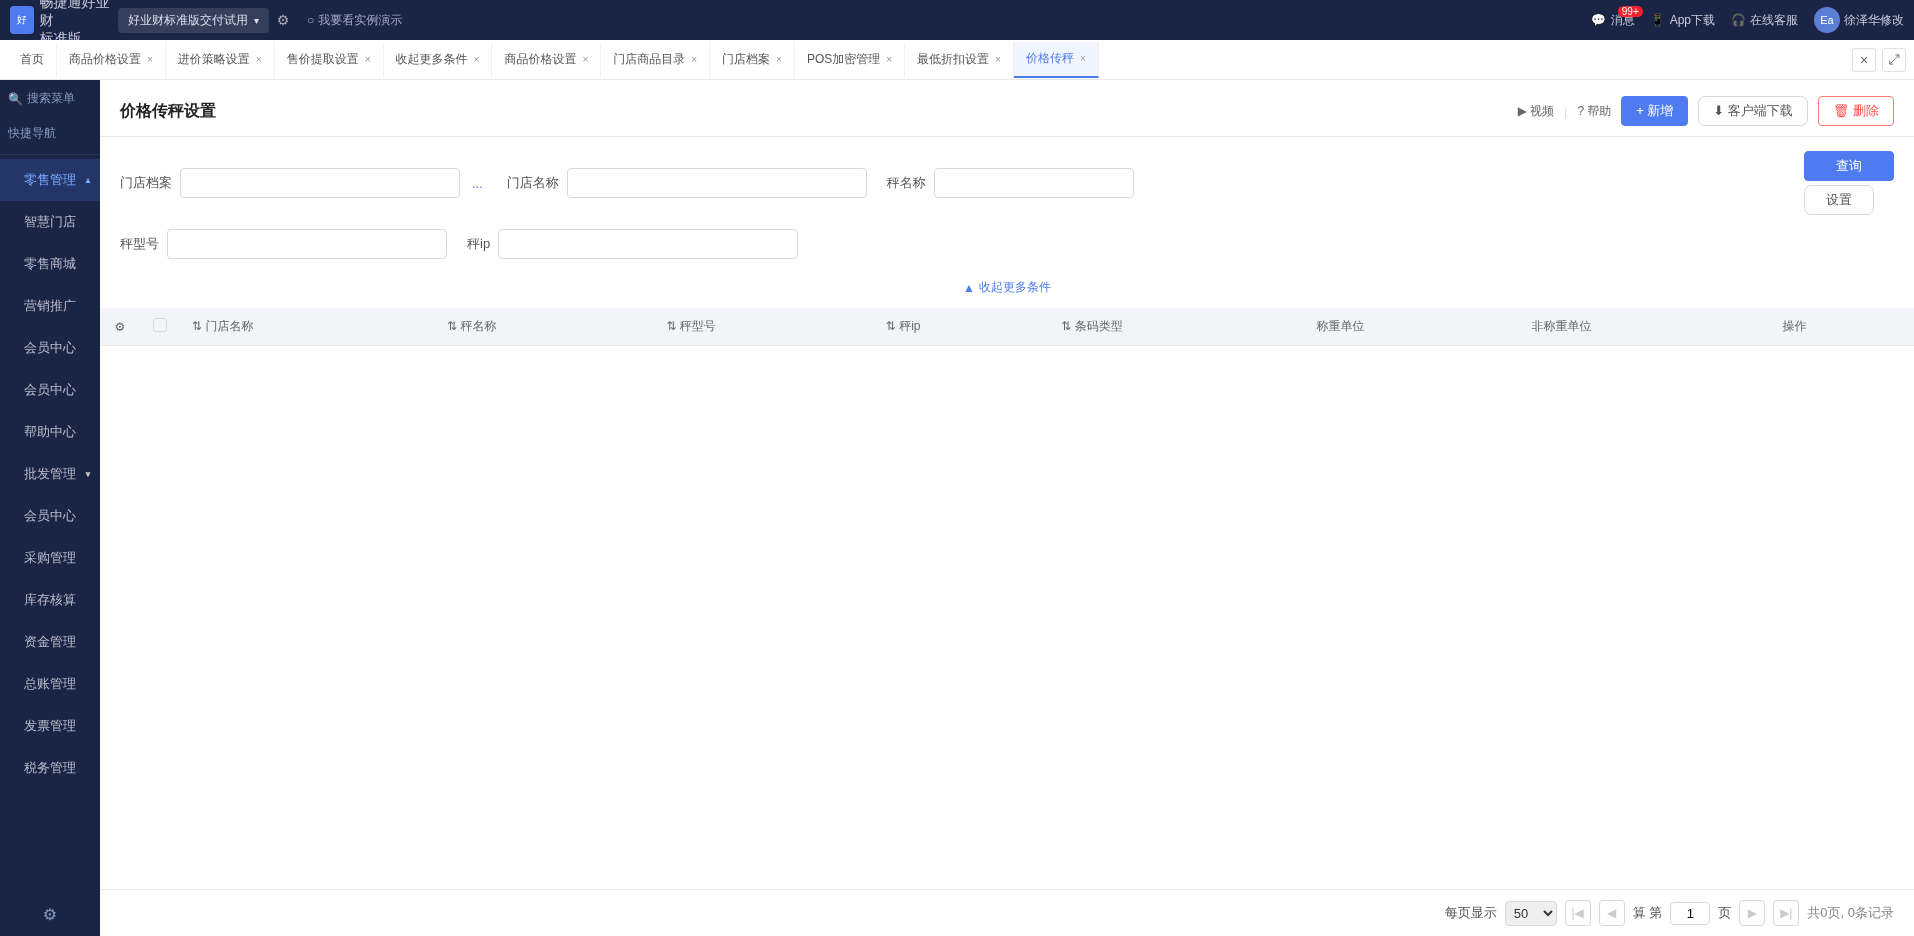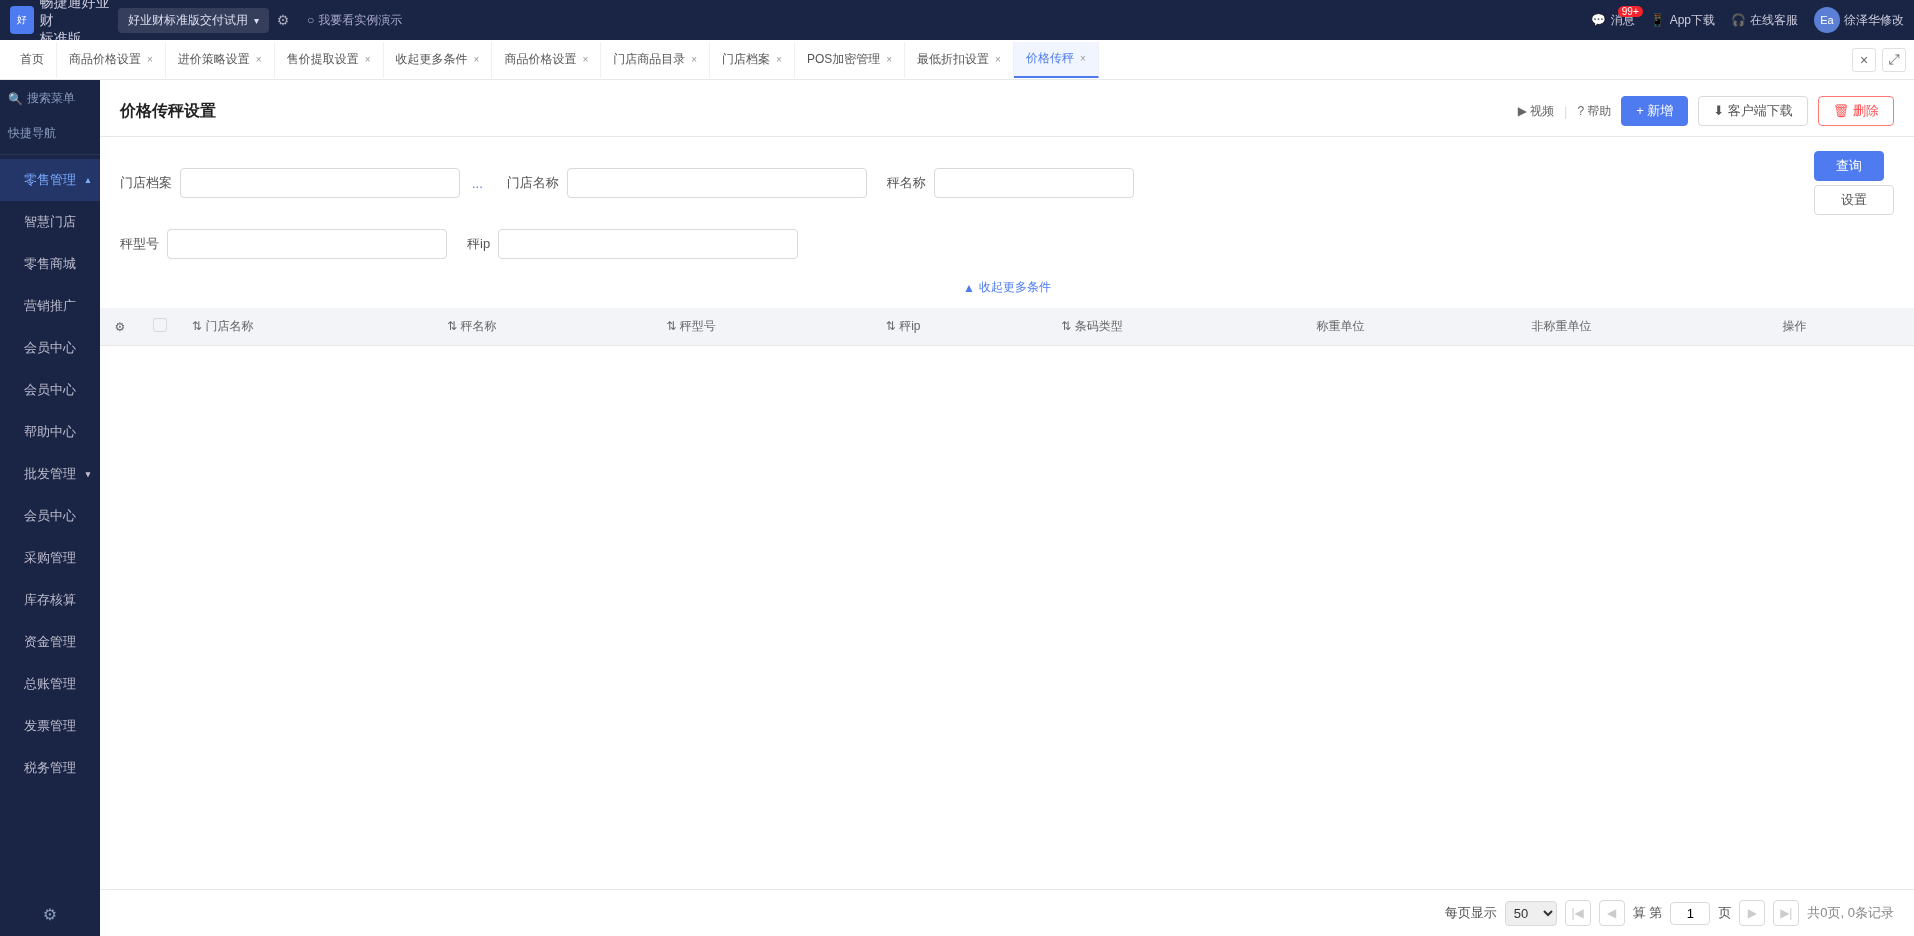--- a/index.html
+++ b/index.html
@@ -44,21 +44,21 @@
 
     
     .content { flex: 1; background: #a16207; overflow: hidden; display: flex; flex-direction: column; }
     .content-header { padding: 16px 20px 10px; background: #fff; border-bottom: 1px solid #e8e8e8; display: flex; align-items: center; justify-content: space-between; }
     .page-title { font-size: 16px; font-weight: 600; color: #222; }
     .content-header-actions { display: flex; align-items: center; gap: 10px; }
     .header-link { display: flex; align-items: center; gap: 3px; color: #666; font-size: 12px; cursor: pointer; }
     .header-divider { color: #ddd; }
     .btn { padding: 5px 14px; border-radius: 4px; font-size: 13px; cursor: pointer; border: 1px solid transparent; display: flex; align-items: center; gap: 4px; }
     .btn-primary { background: #4e7bef; color: #fff; border-color: #4e7bef; }
-    .btn-outline { background: #fff; color: #555; border-color: #d9d9d9; }
+    .btn-outline { background: #fff; color: #555; border-color: #d9d9d9; border-radius: 7px; }
     .btn-danger { background: #fff; color: #ff4d4f; border-color: #ff7875; }
 
     
     .filter-area { background: #fff; padding: 14px 20px 0; }
     .filter-row { display: flex; align-items: center; gap: 20px; margin-bottom: 14px; flex-wrap: wrap; }
     .filter-item { display: flex; align-items: center; gap: 8px; }
     .filter-label { font-size: 13px; color: #555; white-space: nowrap; }
     .filter-input { border: 1px solid #d9d9d9; border-radius: 4px; padding: 4px 8px; font-size: 13px; color: #333; height: 30px; }
     .filter-input-wide { width: 280px; }
     .filter-input-medium { width: 300px; }
@@ -276,24 +276,24 @@
         </div>
         <div class="filter-item">
           <label class="filter-label">门店名称</label>
           <input class="filter-input filter-input-medium" type="text" style="">
         </div>
         <div class="filter-item">
           <label class="filter-label">秤名称</label>
           <input class="filter-input filter-input-narrow" type="text" style="">
         </div>
         <div style="display:flex;flex-direction:column;gap:4px;margin-left:auto;">
-          <button class="btn btn-primary" style="width:70px;justify-content:center;">
+          <button class="btn btn-primary" style="width:90px;justify-content:center;">
             <span>查询</span>
           </button>
-          <button class="btn btn-outline" style="width:80px;justify-content:center;align-items:center;">
+          <button class="btn btn-outline" style="width:70px;justify-content:center;align-items:center;">
             <span>设置</span>
           </button>
         </div>
       </div>
       <div class="filter-row">
         <div class="filter-item">
           <label class="filter-label">秤型号</label>
           <input class="filter-input filter-input-wide" type="text" style="">
         </div>
         <div class="filter-item">

